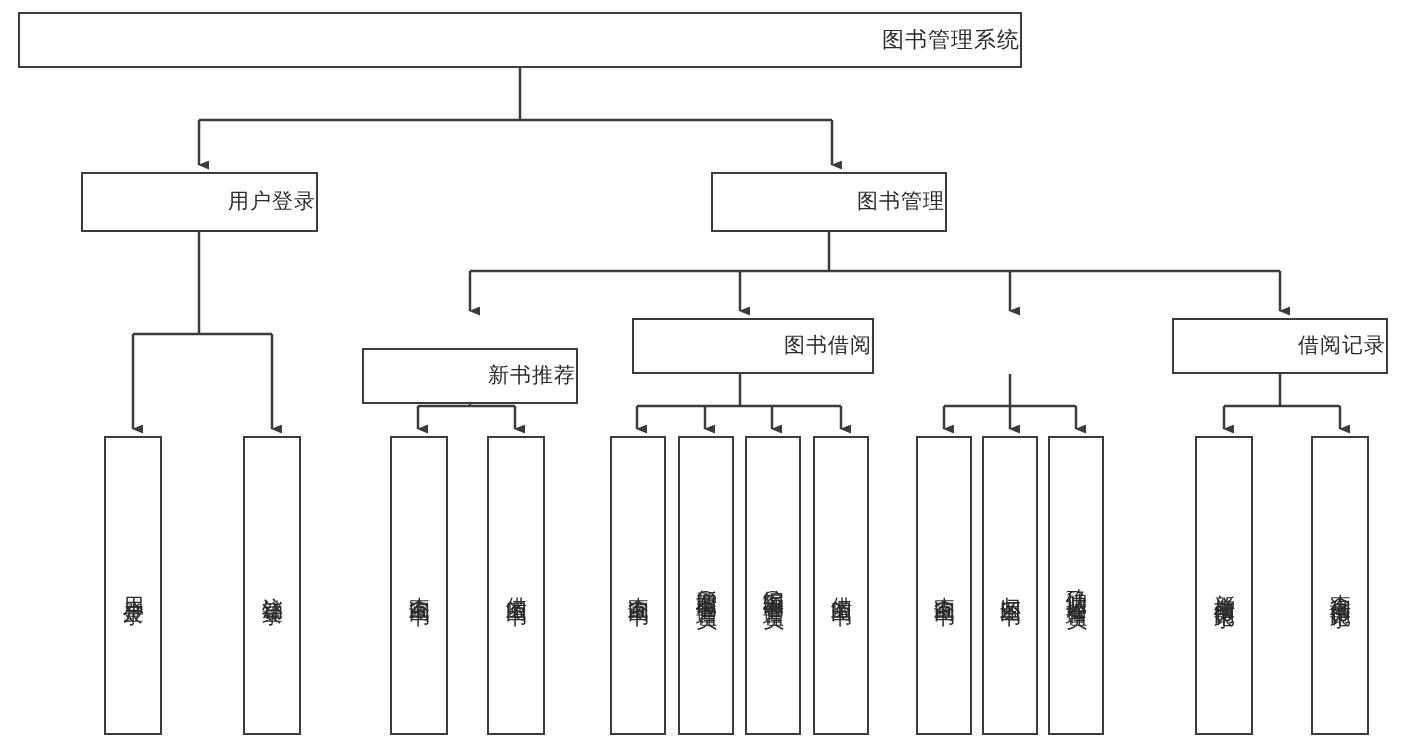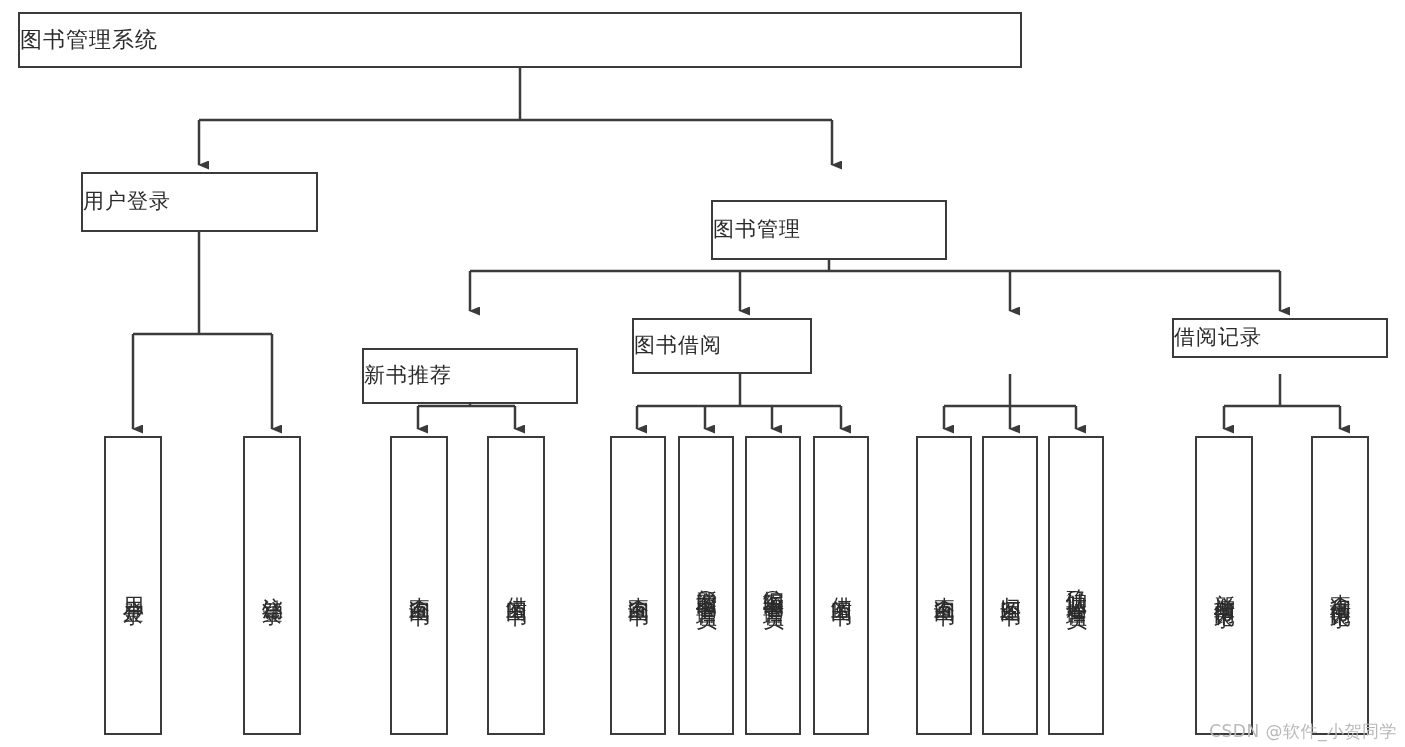--- a/index.html
+++ b/index.html
@@ -24,21 +24,21 @@
     width: 1405px;
     height: 747px;
   }
   .node-box {
     position: absolute;
     box-sizing: border-box;
     background: #ffffff;
     border: 2px solid #3b3b3b;
     display: flex;
     align-items: center;
-    justify-content: flex-start;
+    justify-content: flex-end;
     color: #2b2b2b;
   }
   .node-label-h {
     font-size: 21px;
     line-height: 1.2;
     letter-spacing: 1px;
     white-space: nowrap;
     text-align: center;
   }
   .node-label-h.root {
@@ -134,31 +134,31 @@
     </g>
   </svg>
 
   <div class="node-box" style="left:18px; top:12px; width:1004px; height:56px;">
     <span class="node-label-h root">图书管理系统</span>
   </div>
 
   <div class="node-box" style="left:81px; top:172px; width:237px; height:60px;">
     <span class="node-label-h">用户登录</span>
   </div>
-  <div class="node-box" style="left:711px; top:172px; width:236px; height:60px;margin-top:28px;">
+  <div class="node-box" style="left:711px; top:172px; width:236px; height:60px;">
     <span class="node-label-h">图书管理</span>
   </div>
 
   <div class="node-box" style="left:362px; top:318px; width:216px; height:56px;margin-top:30px;">
     <span class="node-label-h">新书推荐</span>
   </div>
-  <div class="node-box" style="left:632px; top:318px; width:180px; height:56px;">
+  <div class="node-box" style="left:632px; top:318px; width:242px; height:56px;">
     <span class="node-label-h">图书借阅</span>
   </div>
-  <div class="node-box" style="left:1172px; top:318px; width:216px; height:40px;">
+  <div class="node-box" style="left:1172px; top:318px; width:216px; height:56px;">
     <span class="node-label-h">借阅记录</span>
   </div>
 
   <div class="leaf-box" style="left:104px; top:436px; width:58px; height:299px;">
     <span class="node-label-v">用户登录</span>
   </div>
   <div class="leaf-box" style="left:243px; top:436px; width:58px; height:299px;">
     <span class="node-label-v">注销登录</span>
   </div>
 
@@ -192,15 +192,14 @@
     <span class="node-label-v">确认归还（管理员）</span>
   </div>
 
   <div class="leaf-box" style="left:1195px; top:436px; width:58px; height:299px;">
     <span class="node-label-v">新增借阅记录</span>
   </div>
   <div class="leaf-box" style="left:1311px; top:436px; width:58px; height:299px;">
     <span class="node-label-v">查询借阅记录</span>
   </div>
 
-  <div class="watermark">CSDN @软件_小贺同学</div>
 
 </div>
 
 </body></html>

